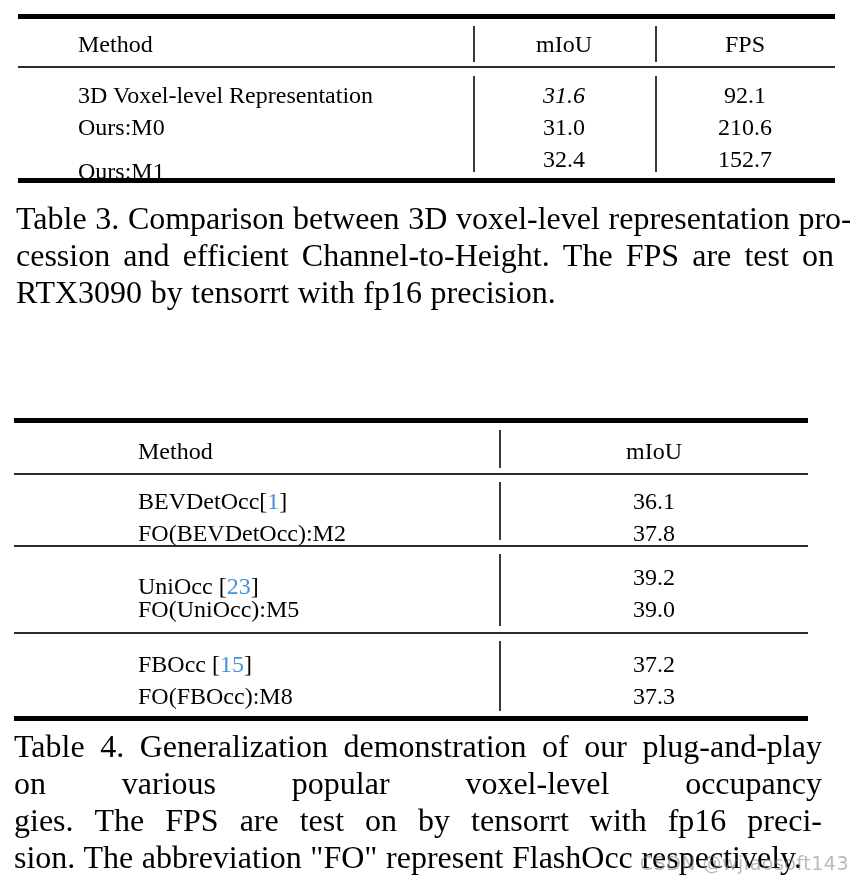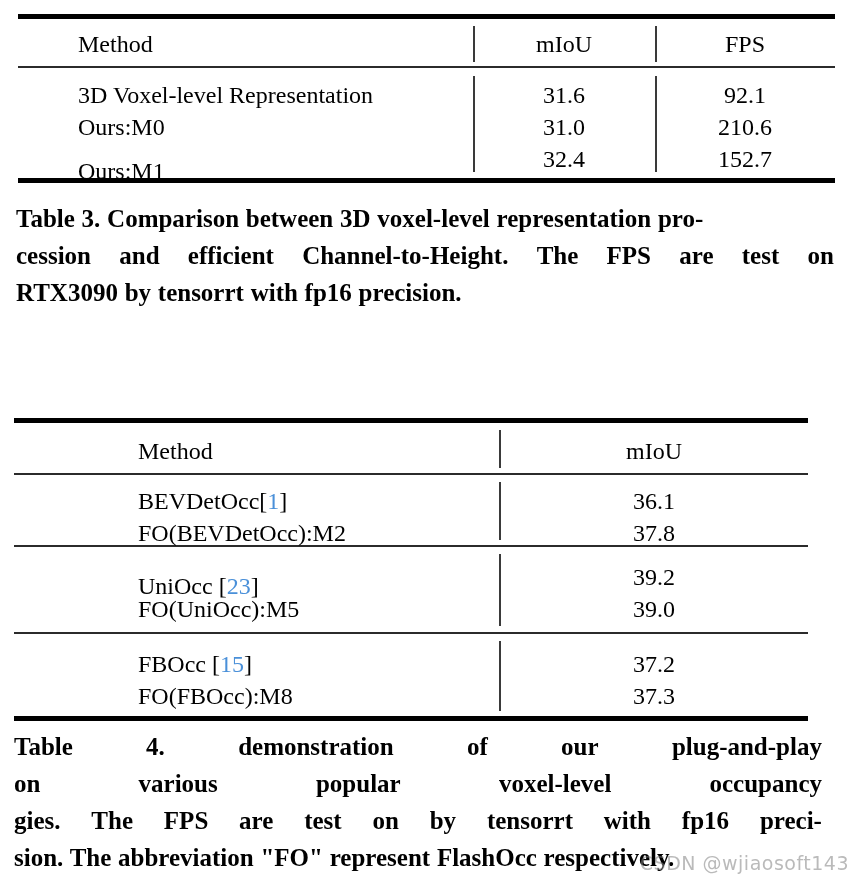--- a/index.html
+++ b/index.html
@@ -57,26 +57,25 @@
     white-space: nowrap;
   }
   .t4-method { left: 138px; text-align: left; }
   .t4-miou   { left: 499px; width: 310px; text-align: center; }
 
   .cite { color: #4a90d9; }
 
   
   .caption {
     position: absolute;
-    font-size: 25px;
+    font-size: 32px;
     line-height: 37px;
     text-align: justify;
     text-align-last: left;
     word-spacing: 0.02em;
-    font-weight: bold;
   }
 
   #caption3 { left: 16px; top: 200px; width: 818px; }
   #caption4 { left: 14px; top: 728px; width: 808px; }
 
   
   .cline {
     display: block;
     white-space: nowrap;
   }
@@ -111,21 +110,21 @@
   <div class="vline" style="left:473px; top:26px; height:36px;"></div>
   <div class="vline" style="left:655px; top:26px; height:36px;"></div>
   <div class="vline" style="left:473px; top:76px; height:96px;"></div>
   <div class="vline" style="left:655px; top:76px; height:96px;"></div>
 
   <div class="t3-head-cell t3-method" style="top:29px;">Method</div>
   <div class="t3-head-cell t3-miou" style="top:29px;">mIoU</div>
   <div class="t3-head-cell t3-fps" style="top:29px;">FPS</div>
 
   <div class="t3-cell t3-method" style="top:80px;">3D Voxel-level Representation</div>
-  <div class="t3-cell t3-miou" style="top:80px;">31.6</div>
+  <div class="t3-cell t3-miou" style="top:80px;font-style:italic;">31.6</div>
   <div class="t3-cell t3-fps" style="top:80px;">92.1</div>
 
   <div class="t3-cell t3-method" style="top:112px;">Ours:M0</div>
   <div class="t3-cell t3-miou" style="top:112px;">31.0</div>
   <div class="t3-cell t3-fps" style="top:112px;">210.6</div>
 
   <div class="t3-cell t3-method" style="top:156px;">Ours:M1</div>
   <div class="t3-cell t3-miou" style="top:144px;">32.4</div>
   <div class="t3-cell t3-fps" style="top:144px;">152.7</div>
 </section>
@@ -190,20 +189,21 @@
   <div class="t4-cell t4-method" style="top:681px;">
     <span>FO(FBOcc):M8</span><span class="cite"></span><span></span>
   </div>
   <div class="t4-cell t4-miou" style="top:681px;">37.3</div>
 </section>
 
 <div class="caption" id="caption4">
   <span class="cjust">
     <span>Table</span>
     <span>4.</span>
+    <span>Generalization</span>
     <span>demonstration</span>
     <span>of</span>
     <span>our</span>
     <span>plug-and-play</span>
   </span>
   <span class="cjust">
     <span>on</span>
     <span>various</span>
     <span>popular</span>
     <span>voxel-level</span>

